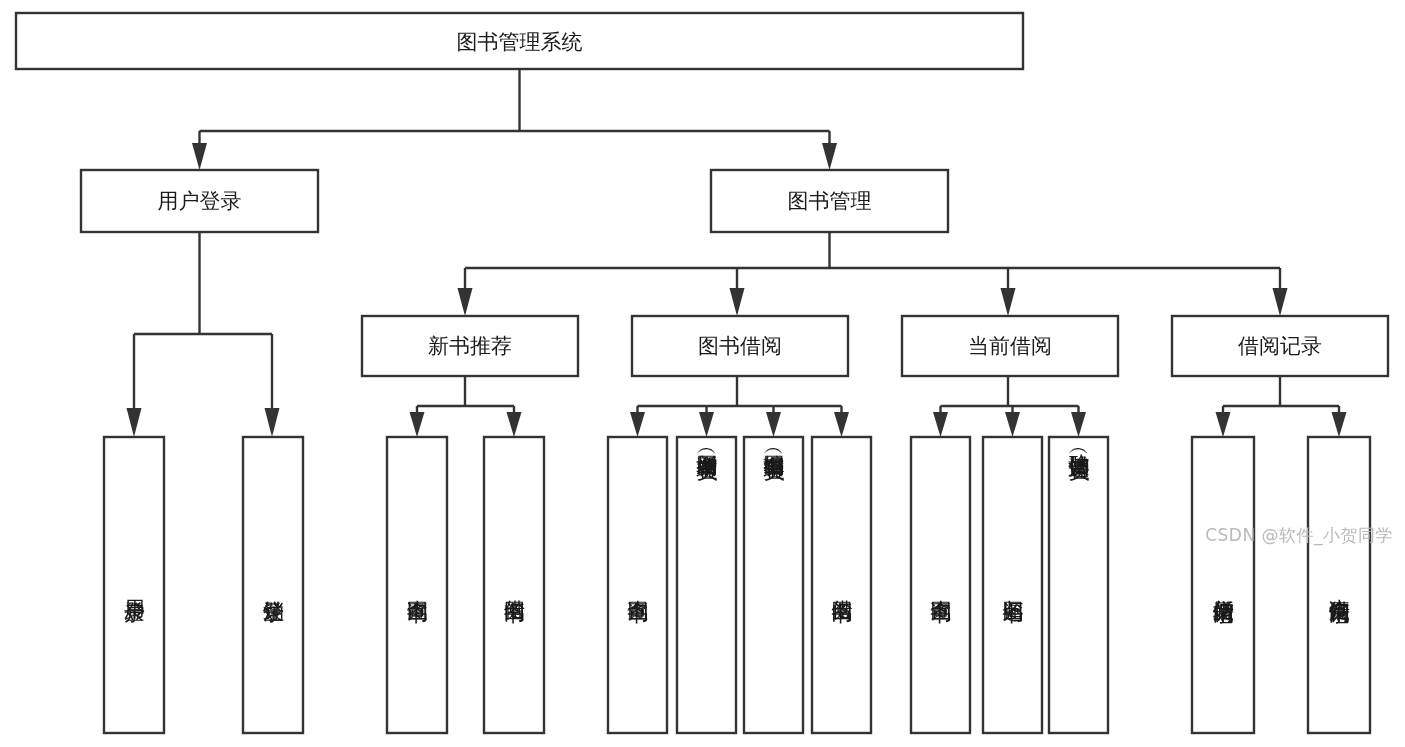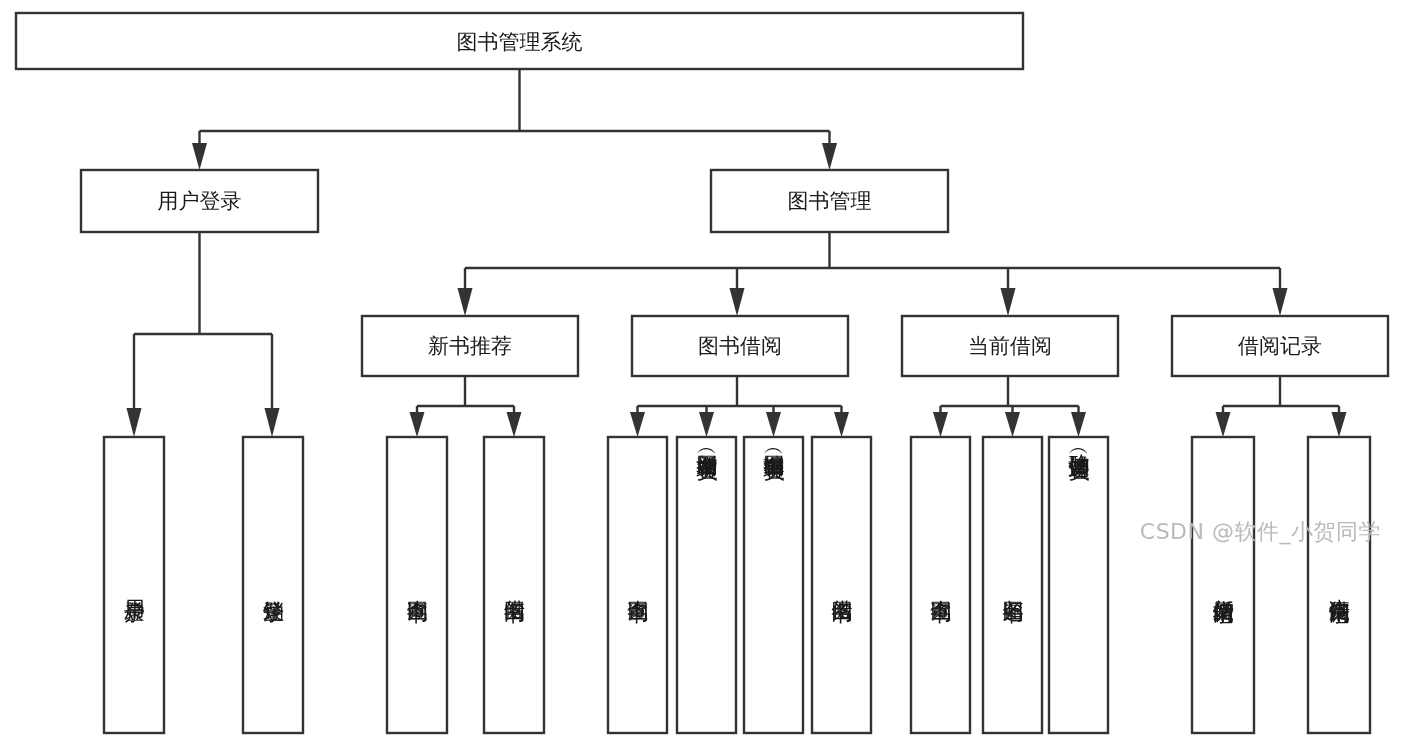--- a/index.html
+++ b/index.html
@@ -43,24 +43,24 @@
   }
   .node-label {
     fill: #1a1a1a;
     font-family: "DejaVu Sans", "Liberation Sans", sans-serif;
     font-size: 21px;
     text-anchor: middle;
     dominant-baseline: middle;
   }
   .watermark {
     position: absolute;
-    right: 24px;
+    right: 12px;
     bottom: 6px;
     font-family: "DejaVu Sans", "Liberation Sans", sans-serif;
-    font-size: 22px;
+    font-size: 17px;
     color: #b9b9b9;
     letter-spacing: 0.5px;
     white-space: nowrap;
     pointer-events: none;
   }
   .vlabel-holder {
     position: absolute;
     display: flex;
     align-items: center;
     justify-content: center;

